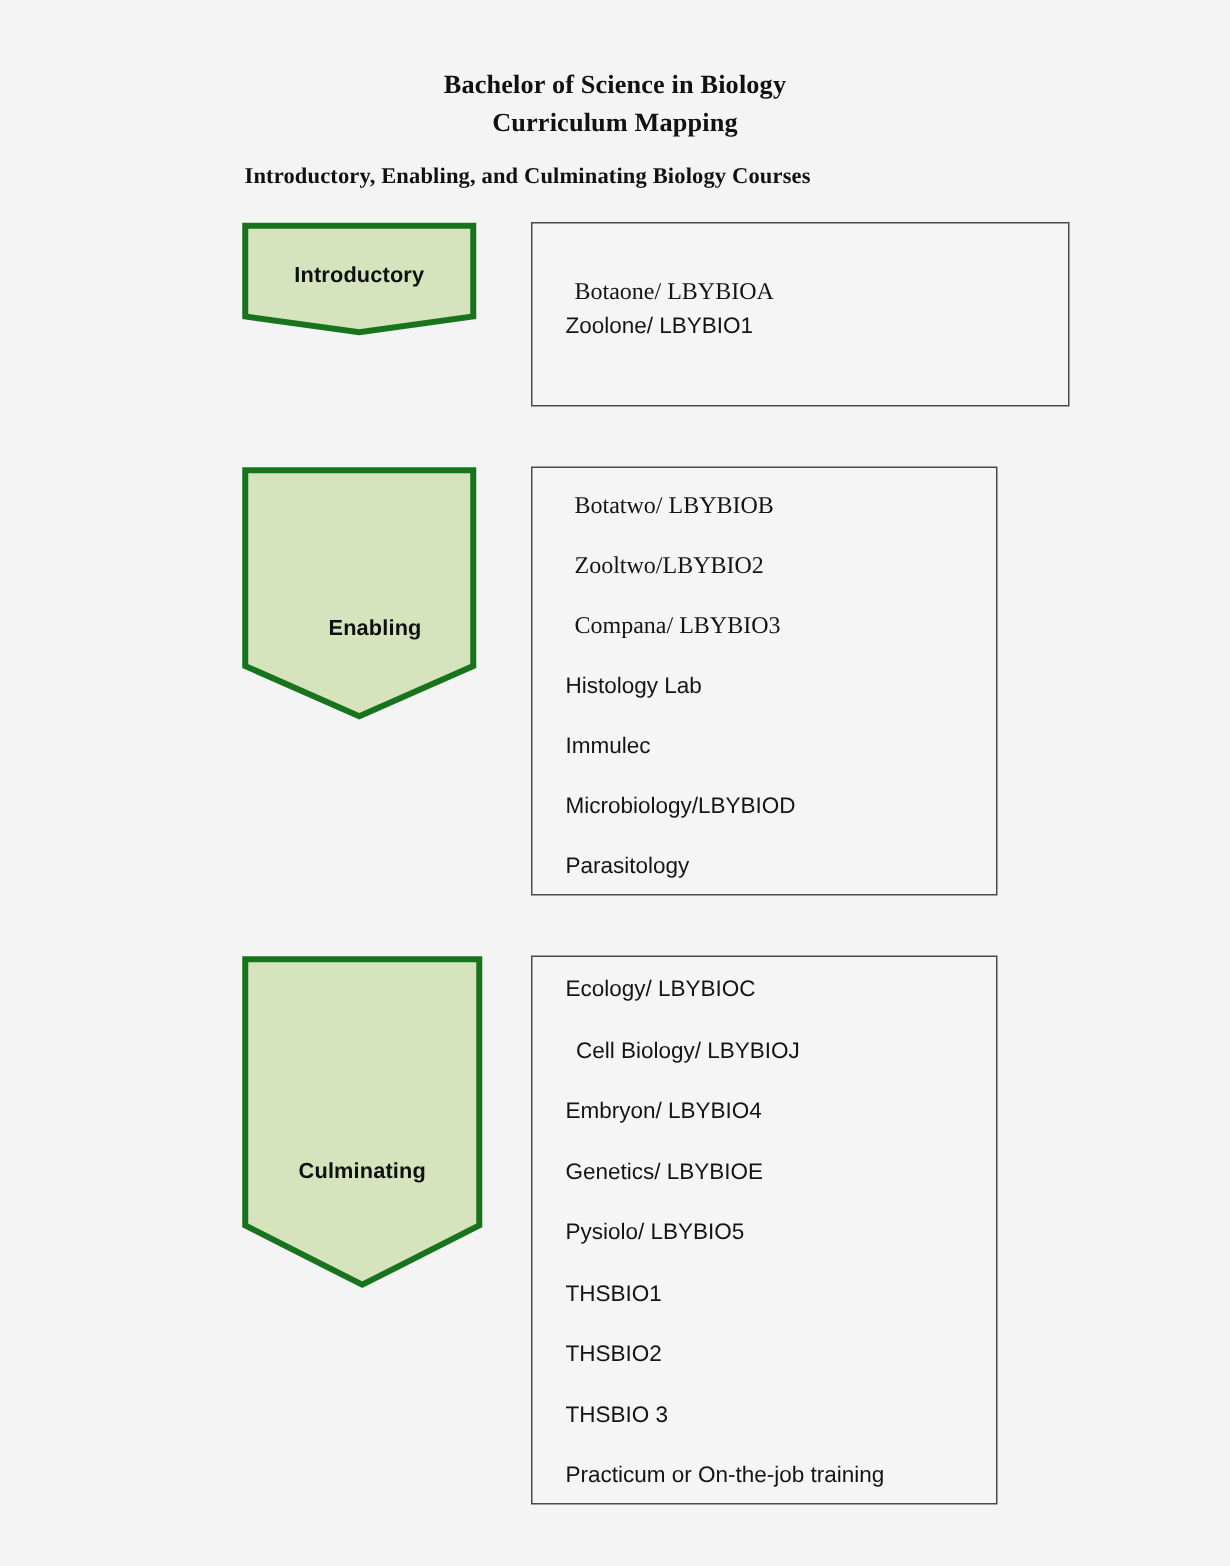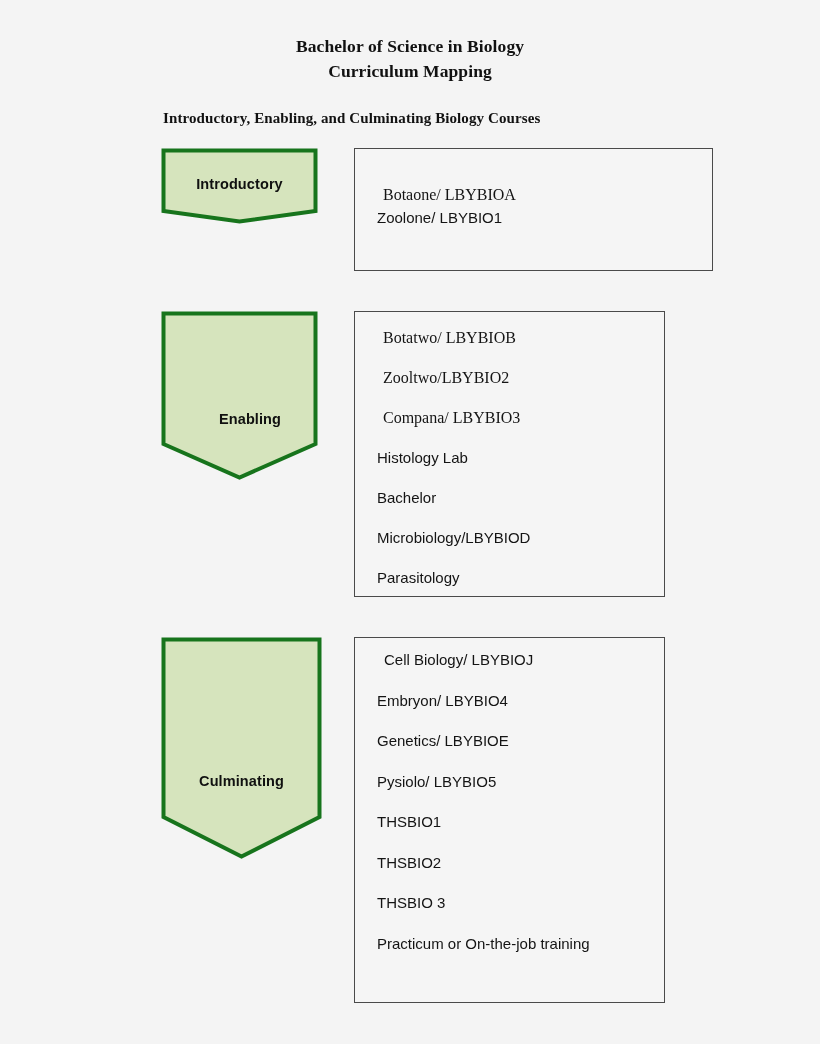--- a/index.html
+++ b/index.html
@@ -19,21 +19,21 @@
     position: absolute;
     left: 0; top: 0;
     width: 820px;
     height: 1044px;
   }
 
   
   .title-block {
     position: absolute;
     left: 0;
-    top: 34px;
+    top: 44px;
     width: 820px;
     text-align: center;
   }
   .title-line {
     font-family: "Liberation Serif", serif;
     font-weight: bold;
     font-size: 17.5px;
     color: #111111;
     letter-spacing: 0.1px;
     line-height: 25px;
@@ -127,35 +127,36 @@
     </svg>
     <div class="chevron-label" style="top:100px;">Enabling</div>
   </div>
 
   <div class="course-box" style="left:354px; top:311px; width:311px; height:286px;">
     <ul class="course-list" style="padding:6px 0 0 22px;">
       <li class="course-item serif" style="margin-left:6px; line-height:40px;">Botatwo/ LBYBIOB</li>
       <li class="course-item serif" style="margin-left:6px; line-height:40px;">Zooltwo/LBYBIO2</li>
       <li class="course-item serif" style="margin-left:6px; line-height:40px;">Compana/ LBYBIO3</li>
       <li class="course-item sans" style="margin-left:0px; line-height:40px;">Histology Lab</li>
-      <li class="course-item sans" style="margin-left:0px; line-height:40px;">Bachelor</li>
+      <li class="course-item sans" style="margin-left:0px; line-height:40px;">Immulec</li>
       <li class="course-item sans" style="margin-left:0px; line-height:40px;">Microbiology/LBYBIOD</li>
       <li class="course-item sans" style="margin-left:0px; line-height:40px;">Parasitology</li>
     </ul>
   </div>
 
   <div class="chevron" style="left:161px; top:637px; width:161px; height:222px;">
     <svg width="161" height="222" viewBox="0 0 161 222" xmlns="http://www.w3.org/2000/svg">
       <polygon points="2.5,2.5 158.5,2.5 158.5,180 80.5,219.5 2.5,180" fill="#d6e4bd" stroke="#17741c" stroke-width="4" stroke-linejoin="miter"></polygon>
     </svg>
     <div class="chevron-label" style="top:136px;">Culminating</div>
   </div>
 
   <div class="course-box" style="left:354px; top:637px; width:311px; height:366px;">
     <ul class="course-list" style="padding:2px 0 0 22px;">
+      <li class="course-item sans" style="margin-left:0px; line-height:40.5px;">Ecology/ LBYBIOC</li>
       <li class="course-item sans" style="margin-left:7px; line-height:40.5px;">Cell Biology/ LBYBIOJ</li>
       <li class="course-item sans" style="margin-left:0px; line-height:40.5px;">Embryon/ LBYBIO4</li>
       <li class="course-item sans" style="margin-left:0px; line-height:40.5px;">Genetics/ LBYBIOE</li>
       <li class="course-item sans" style="margin-left:0px; line-height:40.5px;">Pysiolo/ LBYBIO5</li>
       <li class="course-item sans" style="margin-left:0px; line-height:40.5px;">THSBIO1</li>
       <li class="course-item sans" style="margin-left:0px; line-height:40.5px;">THSBIO2</li>
       <li class="course-item sans" style="margin-left:0px; line-height:40.5px;">THSBIO 3</li>
       <li class="course-item sans" style="margin-left:0px; line-height:40.5px;">Practicum or On-the-job training</li>
     </ul>
   </div>

